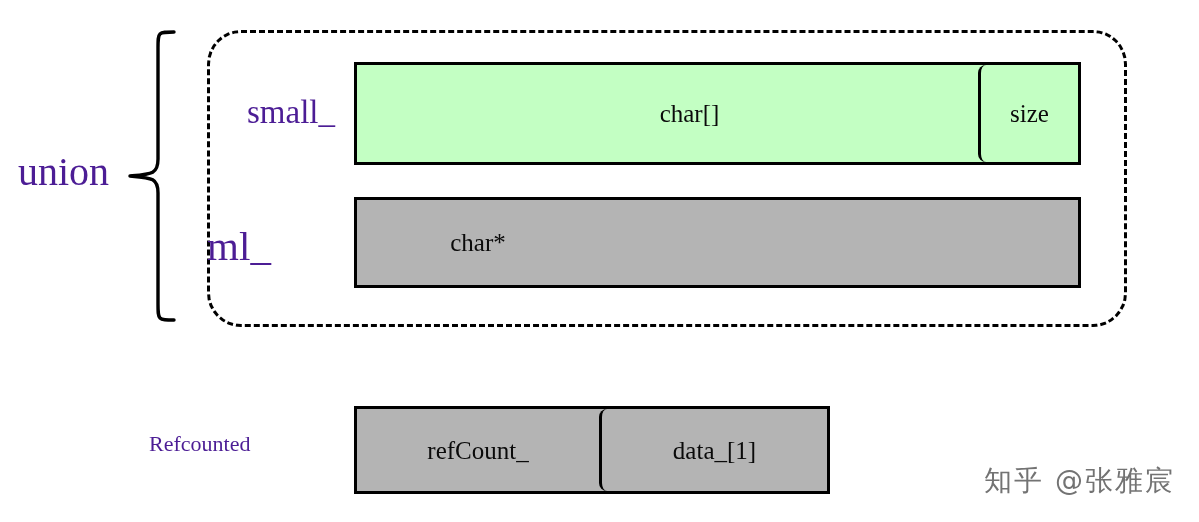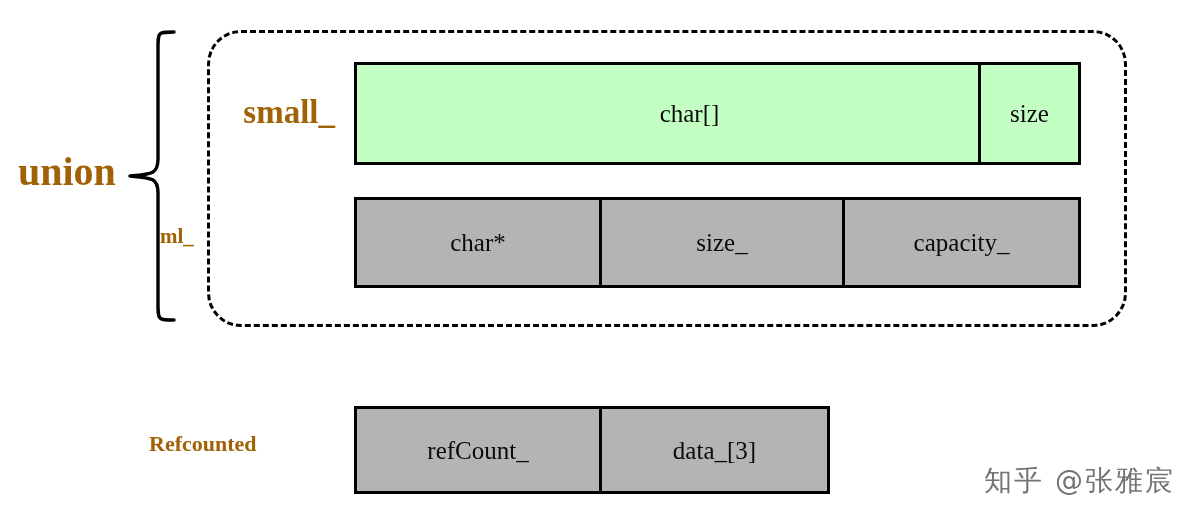--- a/index.html
+++ b/index.html
@@ -14,24 +14,23 @@
     background: #ffffff;
     overflow: hidden;
     font-family: "Liberation Serif", "DejaVu Serif", serif;
     color: #000000;
   }
 
   
   .side-label {
     position: absolute;
     font-family: "Liberation Serif", "DejaVu Serif", serif;
-    color: #a16207;
+    color: #4c1d95;
     white-space: nowrap;
     line-height: 1;
-    font-weight: bold;
   }
 
   
   #union-label {
     left: 18px;
     top: 152px;
     font-size: 40px;
   }
 
   
@@ -41,22 +40,22 @@
     width: 155px;
     text-align: right;
     font-size: 33px;
   }
 
   
   #ml-label {
     left: 160px;
     top: 226px;
     width: 158px;
-    text-align: left;
-    font-size: 21px;
+    text-align: center;
+    font-size: 41px;
   }
 
   
   #refcounted-label {
     left: 149px;
     top: 433px;
     font-size: 22px;
   }
 
   
@@ -92,21 +91,21 @@
     box-sizing: border-box;
     display: flex;
     align-items: center;
     justify-content: center;
     font-size: 25px;
     line-height: 1;
     color: #0a0a0a;
     white-space: nowrap;
     overflow: hidden;
   }
-  .cell + .cell { border-left: 3px solid #000000; }
+  .cell + .cell { border-left: 3px solid #000000; border-radius: 8px; }
 
   
   #row-small {
     left: 354px;
     top: 62px;
     width: 727px;
     height: 103px;
     background: #c3ffc3;
   }
   #cell-chars { width: 621px; padding-left: 44px; }
@@ -171,26 +170,24 @@
 
   <div id="row-small" class="struct-row">
     <div id="cell-chars" class="cell">char[]</div>
     <div id="cell-size" class="cell">size</div>
   </div>
 
   <div id="ml-label" class="side-label">ml_</div>
 
   <div id="row-ml" class="struct-row">
     <div id="cell-charptr" class="cell">char*</div>
-    <div id="cell-sizeu" class="cell">size_</div>
-    <div id="cell-capacity" class="cell">capacity_</div>
   </div>
 
   <div id="refcounted-label" class="side-label">Refcounted</div>
 
   <div id="row-refcounted" class="struct-row">
     <div id="cell-refcount" class="cell">refCount_</div>
-    <div id="cell-data" class="cell">data_[3]</div>
+    <div id="cell-data" class="cell">data_[1]</div>
   </div>
 
   <div id="watermark">知乎 @张雅宸</div>
 
 </div>
 
 </body></html>

